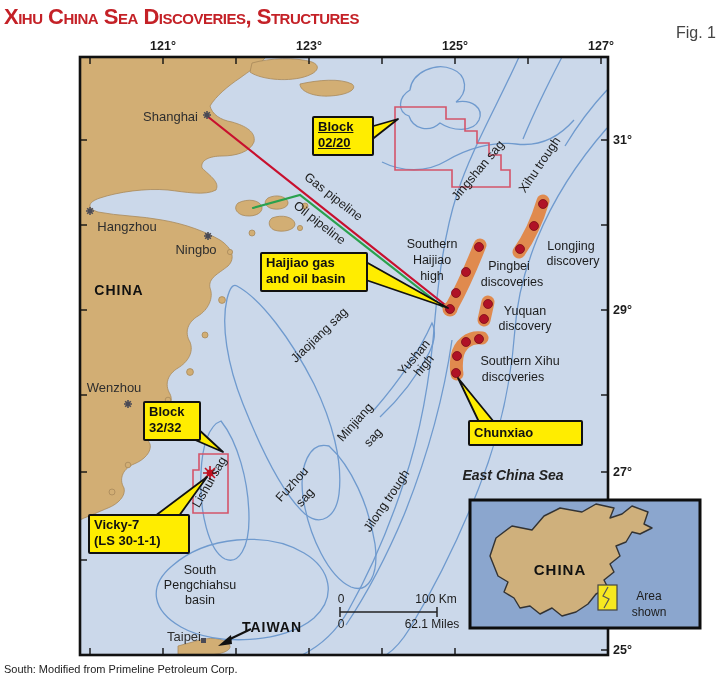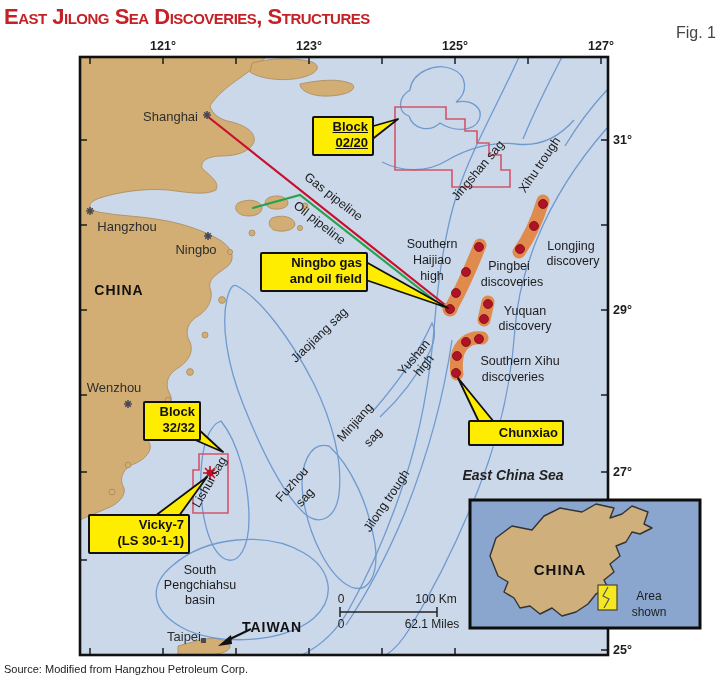--- a/index.html
+++ b/index.html
@@ -5,21 +5,21 @@
   html,body{margin:0;padding:0;background:#ffffff;}
   #stage{position:relative;width:720px;height:682px;background:#ffffff;overflow:hidden;
          font-family:"Liberation Sans",sans-serif;}
   #stage svg{position:absolute;left:0;top:0;}
   .page-title{position:absolute;left:4px;top:4px;width:480px;
     font-family:"Liberation Sans",sans-serif;font-weight:bold;font-variant:small-caps;
     font-size:22px;letter-spacing:-0.5px;color:#c42127;}
   .fig-label{position:absolute;left:676px;top:24px;font-size:16px;color:#444;}
   .source-note{position:absolute;left:4px;top:663px;font-size:11px;color:#222;}
   .callout{position:absolute;background:#ffed00;border:2px solid #111;border-radius:2px;
-    color:#111;font-weight:bold;font-size:13px;line-height:16px;text-align:right;
+    color:#111;font-weight:bold;font-size:13px;line-height:16px;text-align:left;
     padding:1px 4px;box-sizing:border-box;z-index:5;}
   .callout .u{text-decoration:underline;}
   
   .lbl{font:12.5px "Liberation Sans",sans-serif;fill:#1c1c1c;}
   .lbl-city{font:13px "Liberation Sans",sans-serif;fill:#2e2e2e;}
   .lbl-deg{font:bold 12.5px "Liberation Sans",sans-serif;fill:#1c1c1c;}
   .lbl-region{font:bold 14px "Liberation Sans",sans-serif;fill:#111;letter-spacing:1px;}
   .lbl-sea{font:italic bold 14px "Liberation Sans",sans-serif;fill:#222;}
   .lbl-scale{font:12px "Liberation Sans",sans-serif;fill:#1c1c1c;}
   .lbl-inset{font:bold 15px "Liberation Sans",sans-serif;fill:#111;letter-spacing:1px;}
@@ -266,31 +266,31 @@
     <text class="lbl-small" x="649" y="600" text-anchor="middle">Area</text>
     <text class="lbl-small" x="649" y="616" text-anchor="middle">shown</text>
   </g>
 </svg>
 
   <div class="callout" style="left:312px;top:116px;width:62px;height:40px;">
     <div class="u">Block</div>
     <div class="u">02/20</div>
   </div>
   <div class="callout" style="left:260px;top:252px;width:108px;height:40px;">
-    <div>Ningbo gas</div>
-    <div>and oil field</div>
+    <div>Haijiao gas</div>
+    <div>and oil basin</div>
   </div>
   <div class="callout" style="left:143px;top:401px;width:58px;height:40px;">
     <div>Block</div>
     <div>32/32</div>
   </div>
   <div class="callout" style="left:88px;top:514px;width:102px;height:40px;">
     <div>Vicky-7</div>
     <div>(LS 30-1-1)</div>
   </div>
-  <div class="callout" style="left:468px;top:420px;width:96px;height:26px;line-height:20px;">
+  <div class="callout" style="left:468px;top:420px;width:115px;height:26px;line-height:20px;">
     <div>Chunxiao</div>
   </div>
 
-  <div class="page-title">East Jilong Sea Discoveries, Structures</div>
+  <div class="page-title">Xihu China Sea Discoveries, Structures</div>
   <div class="fig-label">Fig. 1</div>
-  <div class="source-note">Source: Modified from Hangzhou Petroleum Corp.</div>
+  <div class="source-note">South: Modified from Primeline Petroleum Corp.</div>
 </div>
 
 </body></html>

